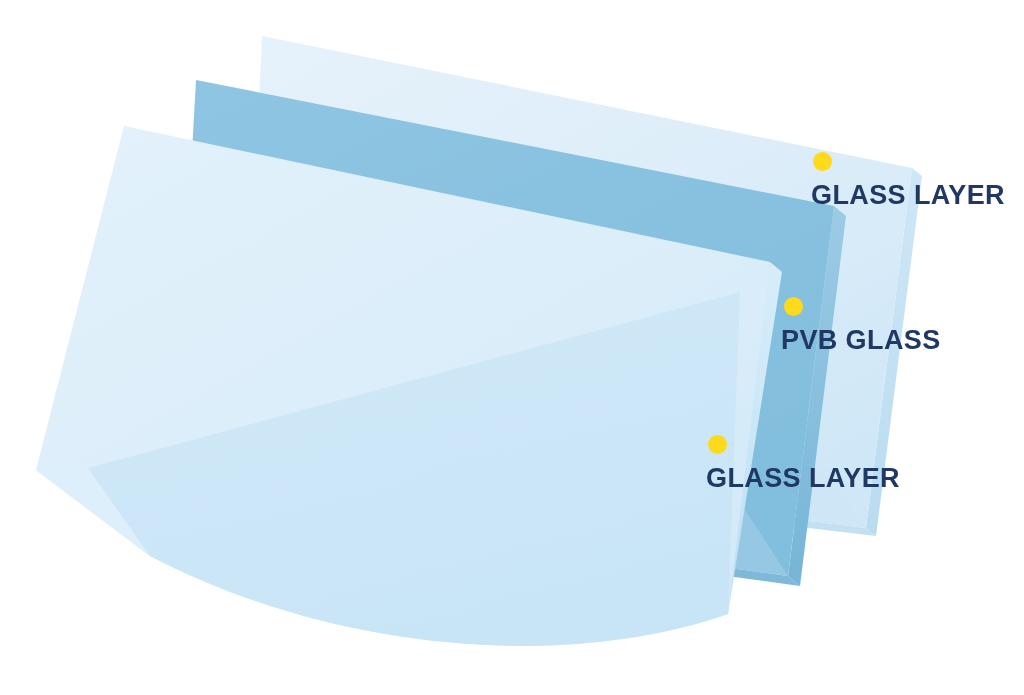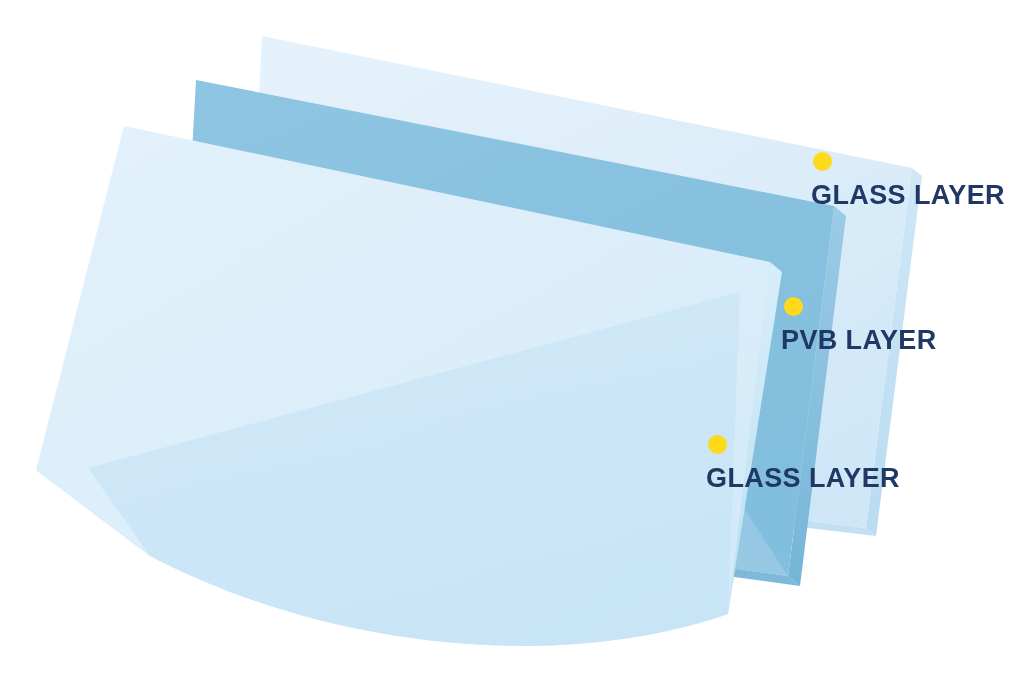--- a/index.html
+++ b/index.html
@@ -152,21 +152,21 @@
     </g>
   </svg>
 
   <div class="callout" id="callout-glass-top">
     <span class="callout-dot" style="background:#FFD91C;"></span>
     <span class="callout-label" style="color:#1F3864;">GLASS LAYER</span>
   </div>
 
   <div class="callout" id="callout-pvb">
     <span class="callout-dot" style="background:#FFD91C;"></span>
-    <span class="callout-label" style="color:#1F3864;">PVB LAYER</span>
+    <span class="callout-label" style="color:#1F3864;">PVB GLASS</span>
   </div>
 
   <div class="callout" id="callout-glass-bottom">
     <span class="callout-dot" style="background:#FFD91C;"></span>
     <span class="callout-label" style="color:#1F3864;">GLASS LAYER</span>
   </div>
 
 </div>
 
 </body></html>

